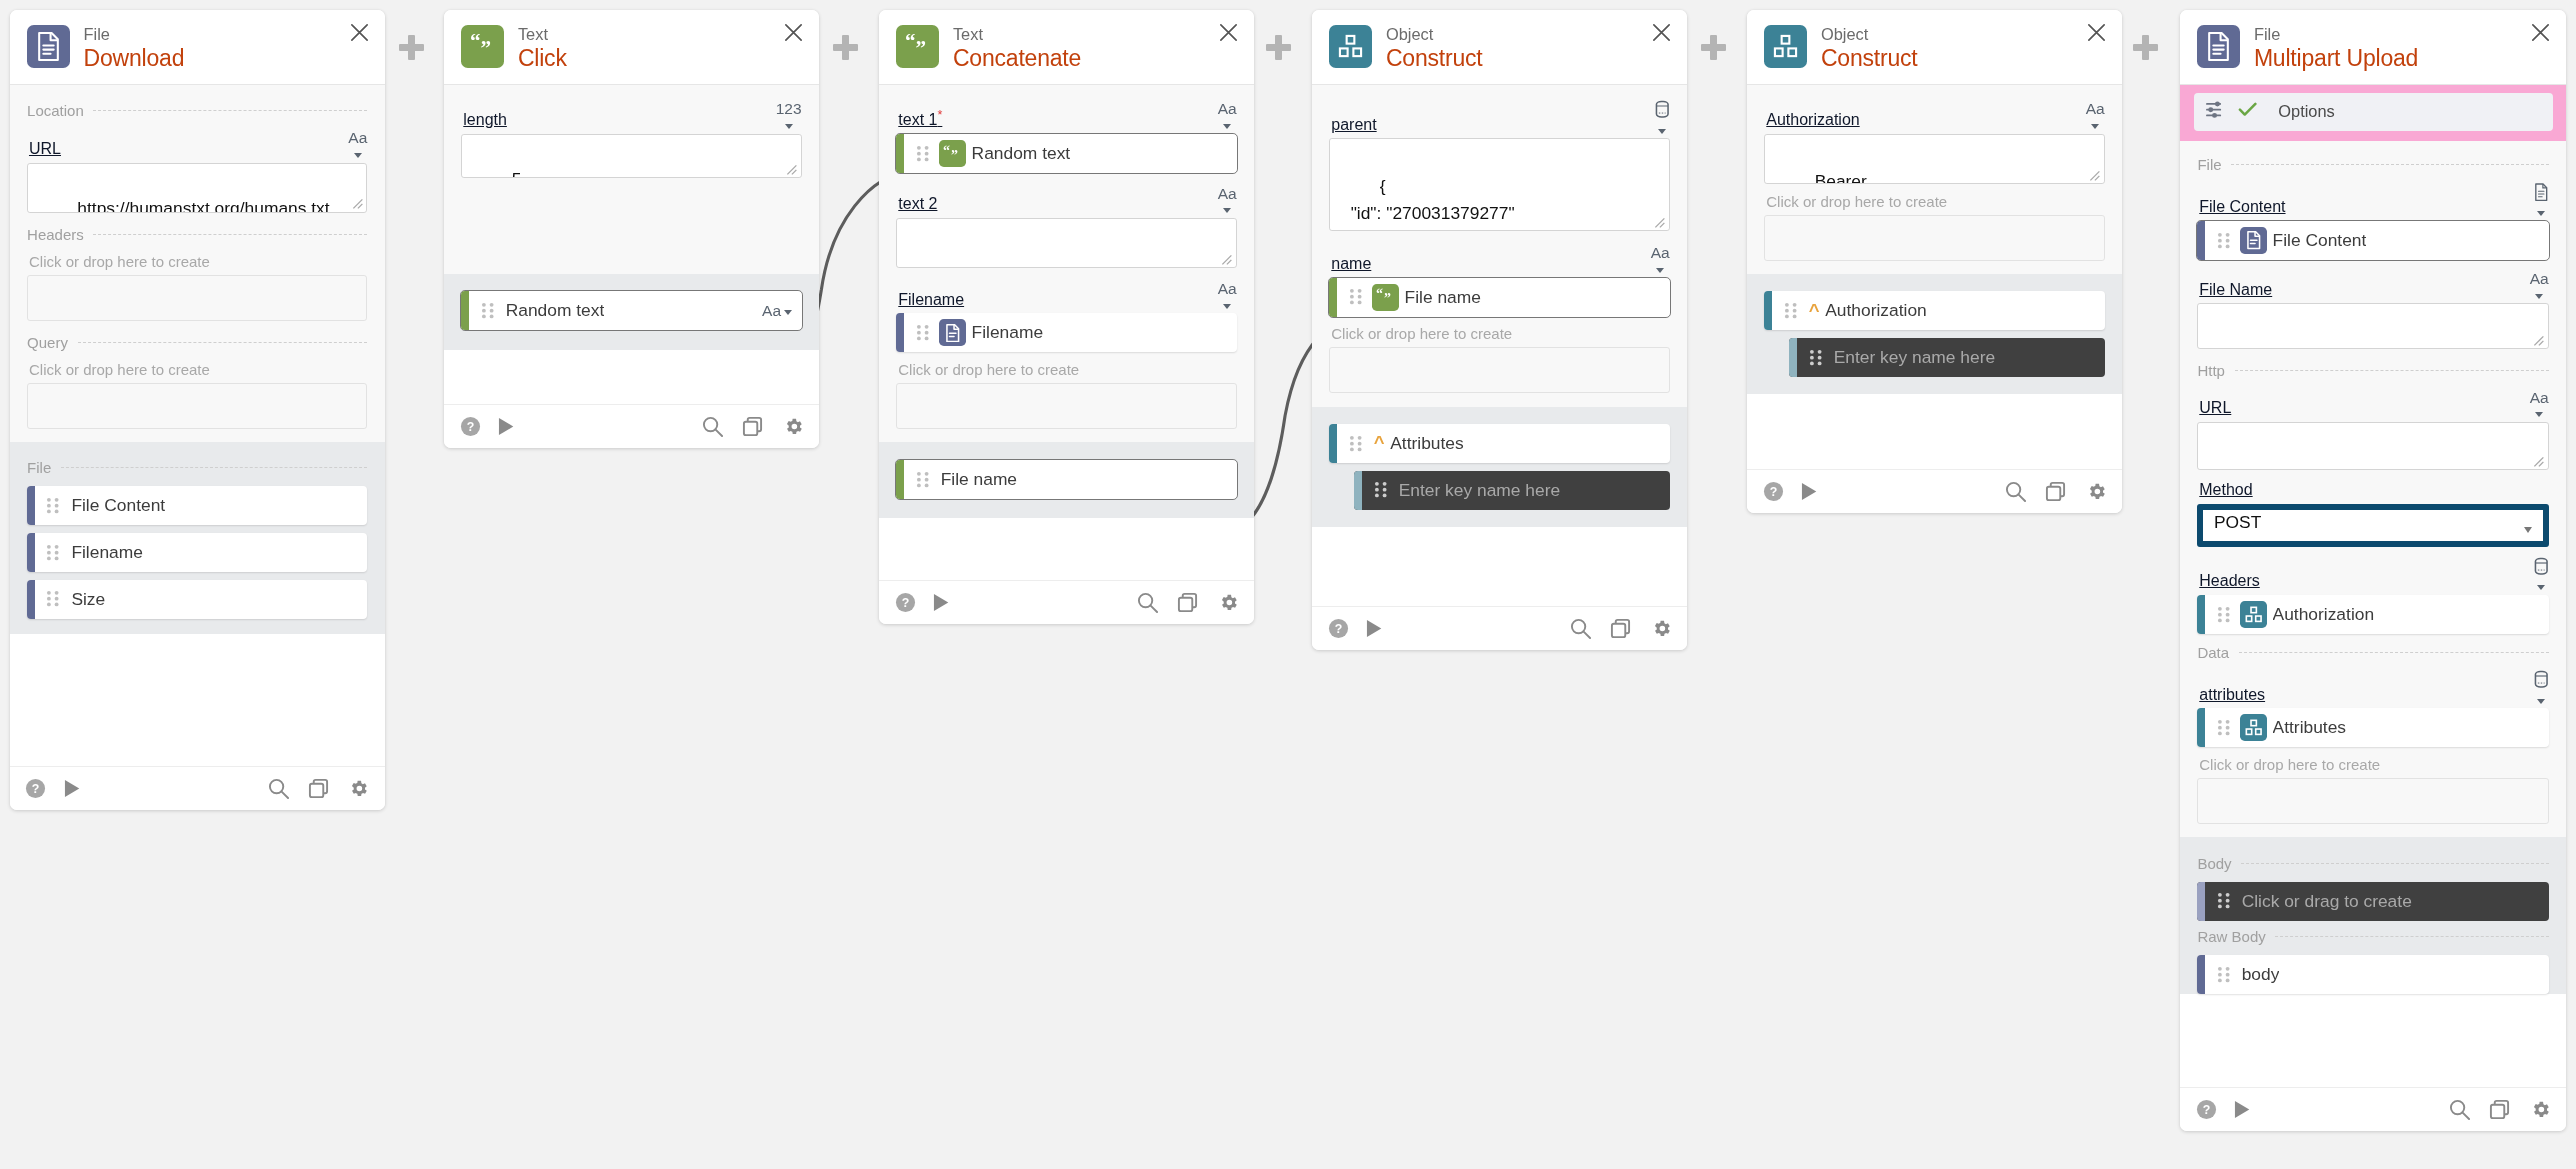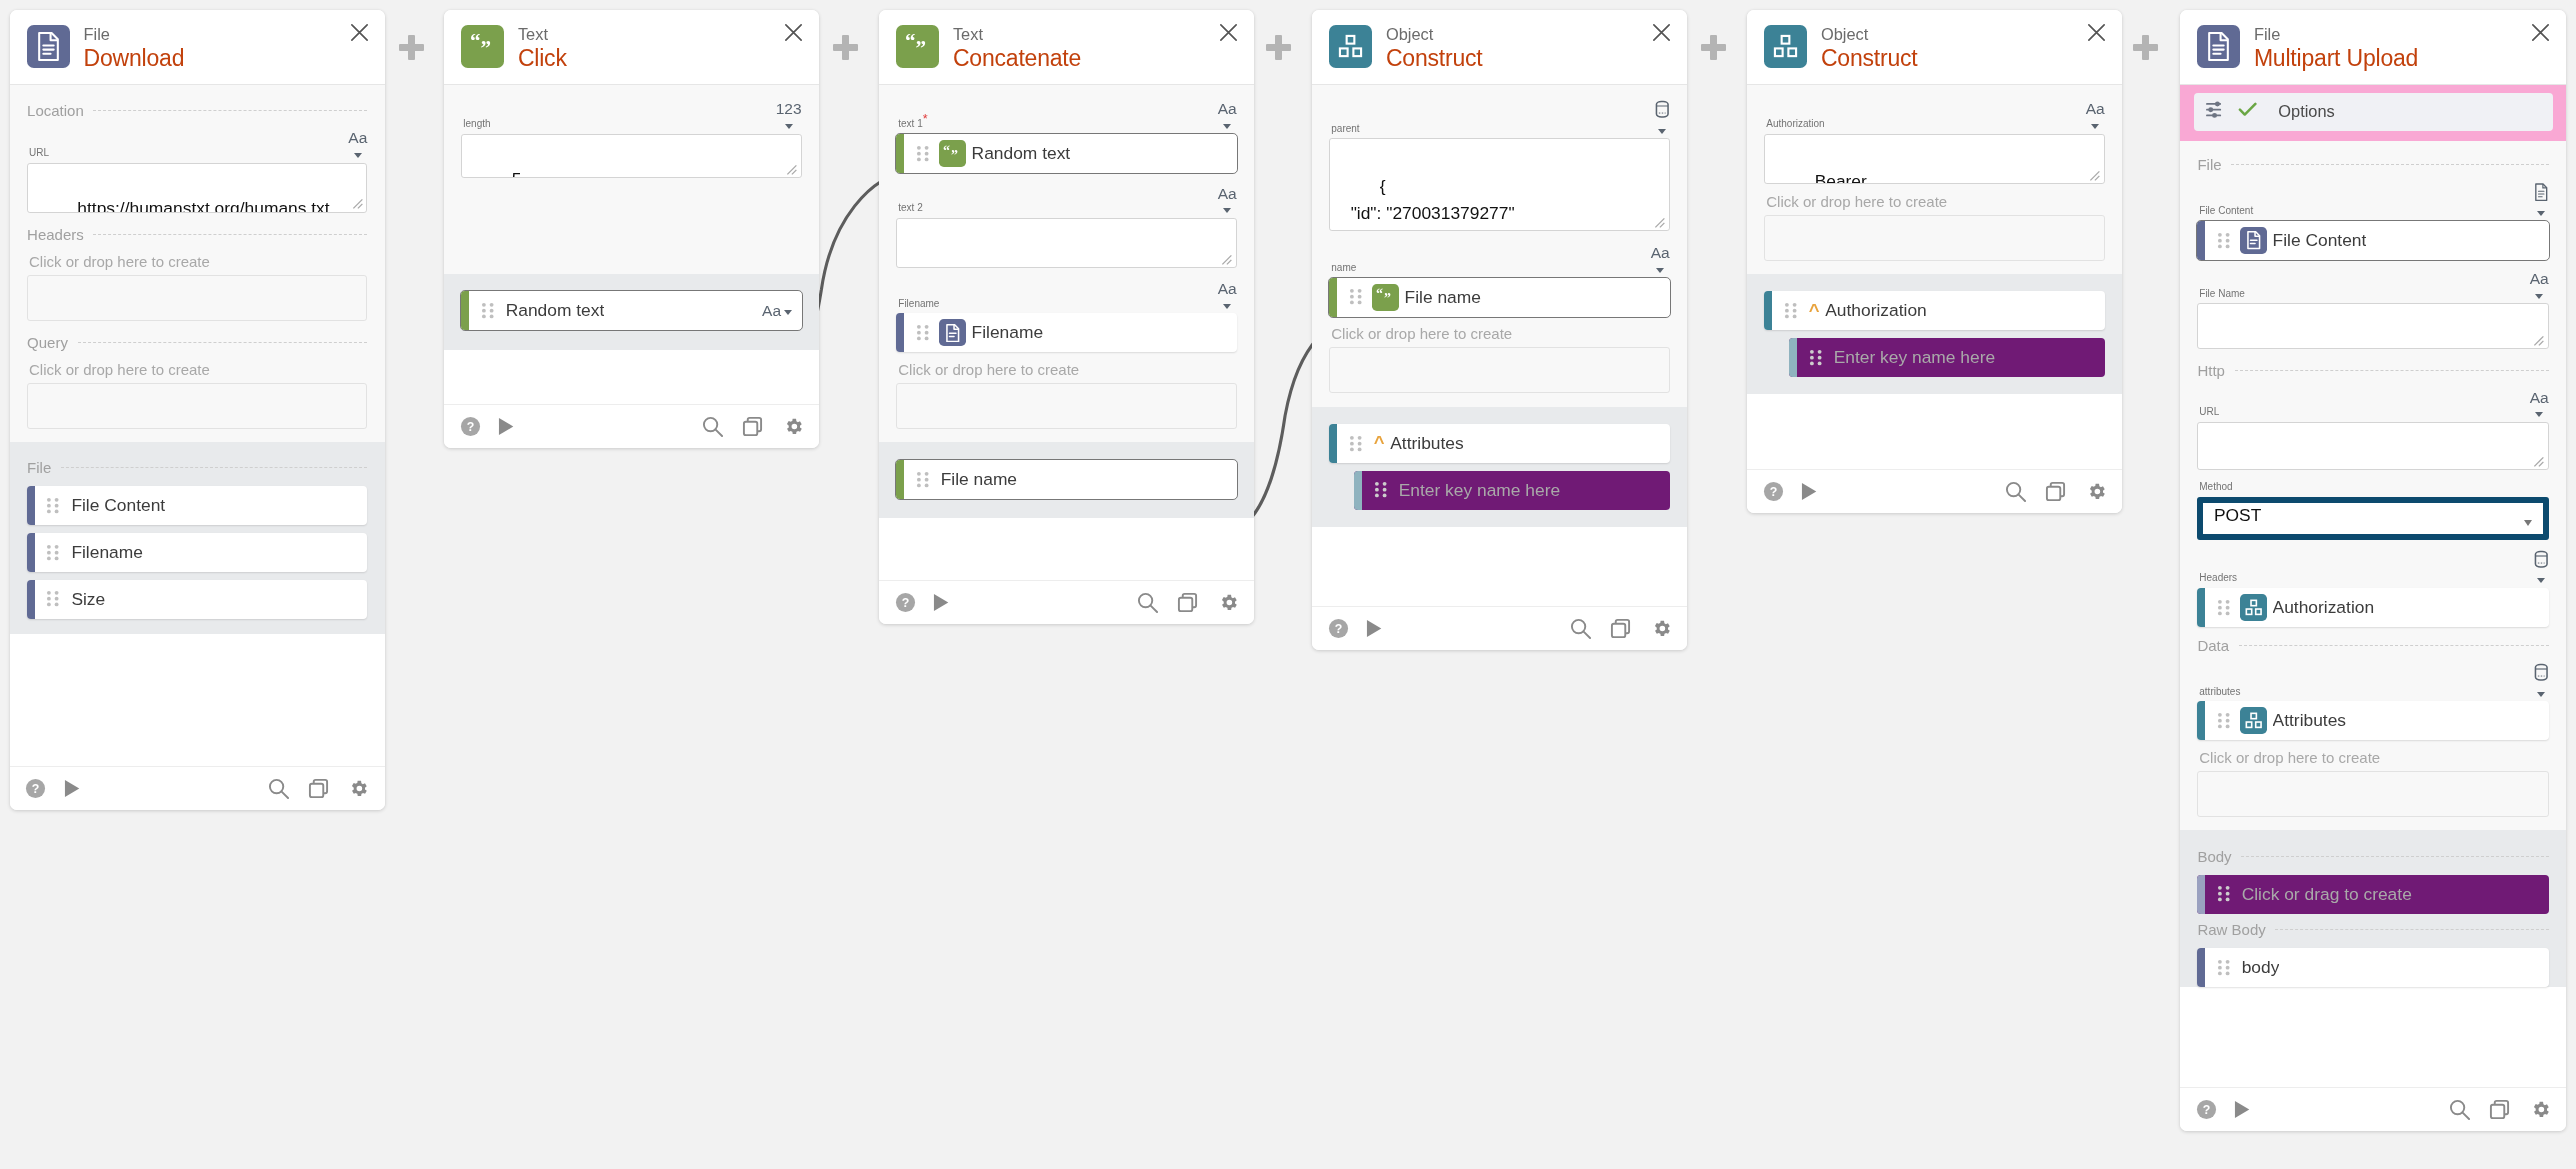--- a/index.html
+++ b/index.html
@@ -67,21 +67,21 @@
   .footer-right { margin-left:auto; display:flex; align-items:center; gap: 19.3px;}
   .fbtn { cursor:pointer; display:flex; align-items:center; justify-content:center; }
 
   
   .grp { display:flex; align-items:center; gap: 9.7px; margin: 1.9px 0 9.7px 0;}
   .grp-label { font-size: 15px; color:#a0a0a0; white-space: nowrap;}
   .grp-rule { flex:1 1 auto; border-top: 1px dashed #cfcfcf; height:0; }
 
   
   .flabel-row { display:flex; align-items:flex-end; justify-content:space-between; margin: 0 0 4.8px 1.9px;}
-  .flabel { font-size: 10px; color:#737373;}
+  .flabel { font-size: 16px; color:#0f172a;text-decoration:underline;}
   .flabel.req::after { content:"*"; color:#e03b3b; font-size:12.6px; vertical-align: super;}
   .ftype { display:flex; align-items:center; gap:2.9px; color:#5a6470; font-size:15.5px; cursor:pointer;flex-direction:column;}
   .ftype .caret { width:0;height:0;border-left:4.8px solid transparent;border-right:4.8px solid transparent;border-top:5.8px solid #5a6470; margin-top:2.9px;}
 
   
   .tarea {
     position:relative;
     background:#fff; border:1px solid #d4d4d4; border-radius:2.9px;
     font-size: 17.4px; color:#111; padding: 6.8px 9.7px 6.8px 10.6px;
     overflow:hidden; white-space:pre; line-height:1.45;
@@ -105,21 +105,21 @@
     position:relative; display:flex; align-items:center;
     background:#fff; border-radius:3.9px;
     min-height: 39px;
     padding: 0 9.7px 0 0;
     box-shadow: 0 1px 1.9px rgba(0,0,0,.12);
     margin-bottom: 7.7px;
     overflow:hidden;
   }
   .pill .bar{ position:absolute; left:0; top:0; bottom:0; width:7.7px; }
   .pill.sel { outline: 1.9px solid #777; outline-offset: 0px; box-shadow:none;}
-  .pill.ghost { background:#701a75; box-shadow:none; }
+  .pill.ghost { background:#404040; box-shadow:none; }
   .pill .grip { width: 25px; margin-left: 13.5px; flex:0 0 25px; display:flex; align-items:center; justify-content:center;}
   .pill .ptext { font-size:17.4px; color:#3c3c3c; margin-left:5.8px; white-space:nowrap; overflow:hidden; text-overflow:ellipsis;}
   .pill .ptext.muted{color:#a9a9a9;}
   .pill .picon{ width:27px;height:27px;border-radius:4.8px;display:flex;align-items:center;justify-content:center;margin-left:3.9px;color:#fff;flex:0 0 27px;}
   .pill .ptype { margin-left:auto; display:flex;align-items:center;gap:2.9px;color:#5a6470;font-size:15.5px;}
   .pill .ptype .caret{width:0;height:0;border-left:4.8px solid transparent;border-right:4.8px solid transparent;border-top:5.8px solid #5a6470;margin-top:2.9px;}
   .pill.indent{ margin-left: 25px; }
   .chev { color:#e8a33d; font-size:18.4px; margin-left:5.8px; line-height:1; font-weight:700;}
 
   

